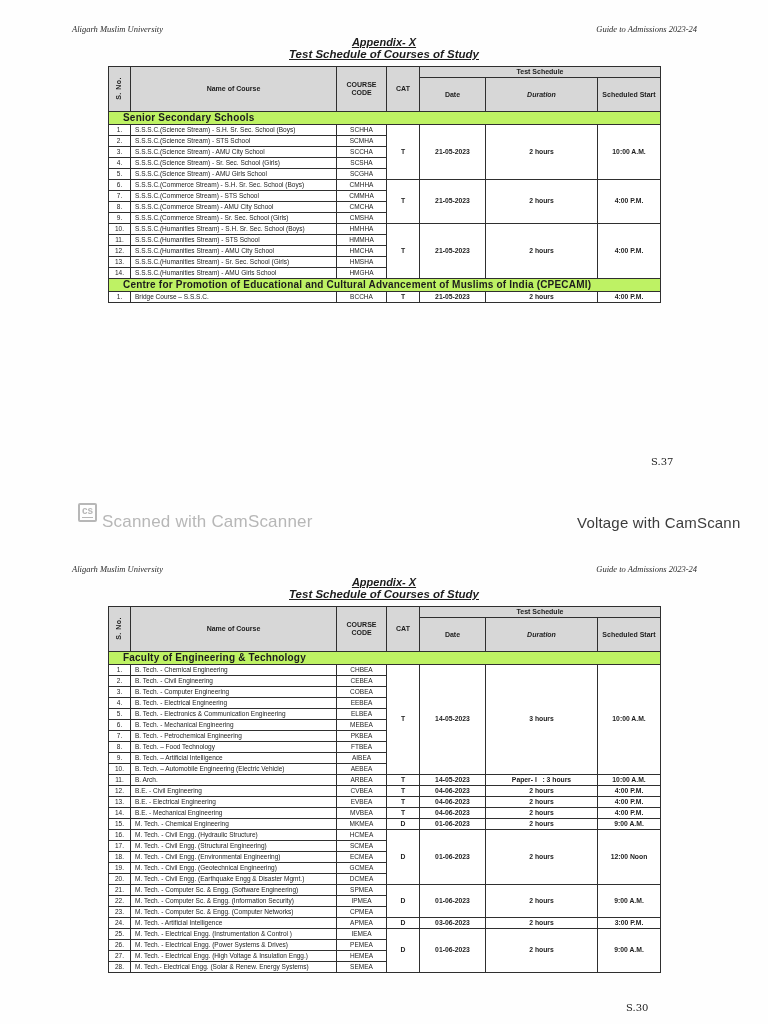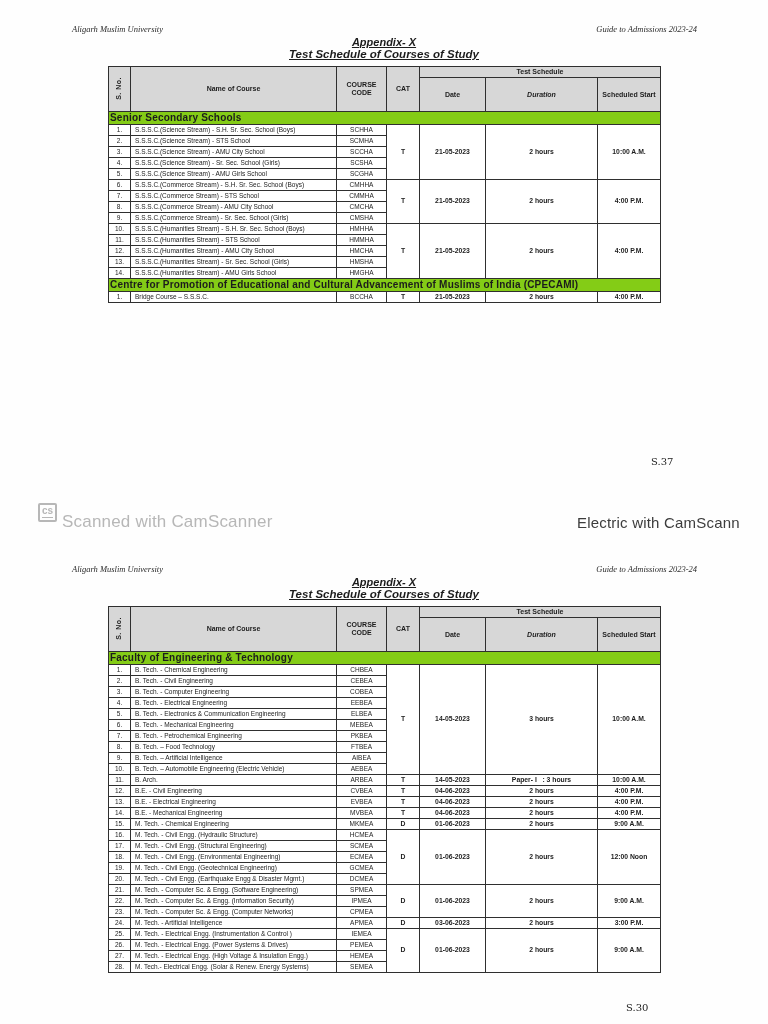--- a/index.html
+++ b/index.html
@@ -18,38 +18,38 @@
                       margin-left:108px; margin-top:5px; }
   .sched-table th, .sched-table td { border:1px solid #2f2f2f; overflow:hidden; }
   .sched-table thead th { background:#d7d7d7; font-size:7px; font-weight:bold;
                           text-align:center; vertical-align:middle; padding:1px; line-height:1.15; }
   thead tr.ts-row { height:10px; }
   thead tr.main-row { height:34px; }
   th.sno-h span { display:inline-block; writing-mode:vertical-rl; transform:rotate(180deg);
                   font-size:7px; letter-spacing:0.5px; }
   th.dur-h { font-style:italic; }
 
-  td.section-cell { font-size:10px; font-weight:bold; text-align:left; padding:0 1px;
-                    height:13px; white-space:nowrap; background:#84cc16; letter-spacing:0.2px; }
+  td.section-cell { font-size:10px; font-weight:bold; text-align:left; padding:0 14px;
+                    height:13px; white-space:nowrap; background:#bef264; letter-spacing:0.2px; }
   tbody td { height:11px; font-size:6.5px; line-height:1; vertical-align:middle;
              white-space:nowrap; background:#fff; }
   td.sno-cell  { text-align:center; }
   td.name-cell { text-align:left; padding:0 0 0 4px; }
   td.code-cell { text-align:center; }
   td.sched-cell{ text-align:center; font-weight:bold; font-size:6.8px; }
 
   .pageno { position:absolute; font-family:"DejaVu Serif", serif; font-size:10px; color:#222; }
   .pageno-1 { top:456px; left:651px; }
   .pageno-2 { top:1002px; left:626px; }
 
   .wm-light { position:absolute; top:492px; left:38px; display:flex; align-items:center;
               color:#b7b7b7; }
   .wm-light .cs-box { width:19px; height:19px; border:2px solid #b7b7b7; border-radius:2px;
               display:flex; align-items:center; justify-content:center; margin-right:5px;
-              font-size:10px; font-weight:bold; line-height:1; }
+              font-size:10px; font-weight:bold; line-height:1;margin-left:40px; }
   .wm-light .cs-box span { border-bottom:1.5px solid #b7b7b7; padding-bottom:1px; }
   .wm-light .wm-text { font-size:17px; letter-spacing:0.2px;margin-top:20px; }
 
   .wm-dark { position:absolute; top:514px; left:577px; color:#3c3c3c; font-size:15px;
              white-space:nowrap; letter-spacing:0.2px; }
 </style>
 </head>
 <body>
 
 <div class="sheet">
@@ -191,21 +191,21 @@
   </div>
 
   <div class="pageno pageno-1">S.37</div>
 
   <div class="wm-light">
     <span class="cs-box">
         <span>cs</span>
       </span>
     <span class="wm-text">Scanned with CamScanner</span>
   </div>
-  <div class="wm-dark">Electric with CamScann</div>
+  <div class="wm-dark">Voltage with CamScann</div>
 
   <div class="page" style="top:564px;">
     <div class="page-head">
       <span>Aligarh Muslim University</span>
       <span>Guide to Admissions 2023-24</span>
     </div>
     <div class="titles">
       <div class="title-1">Appendix- X</div>
       <div class="title-2">Test Schedule of Courses of Study</div>
     </div>

